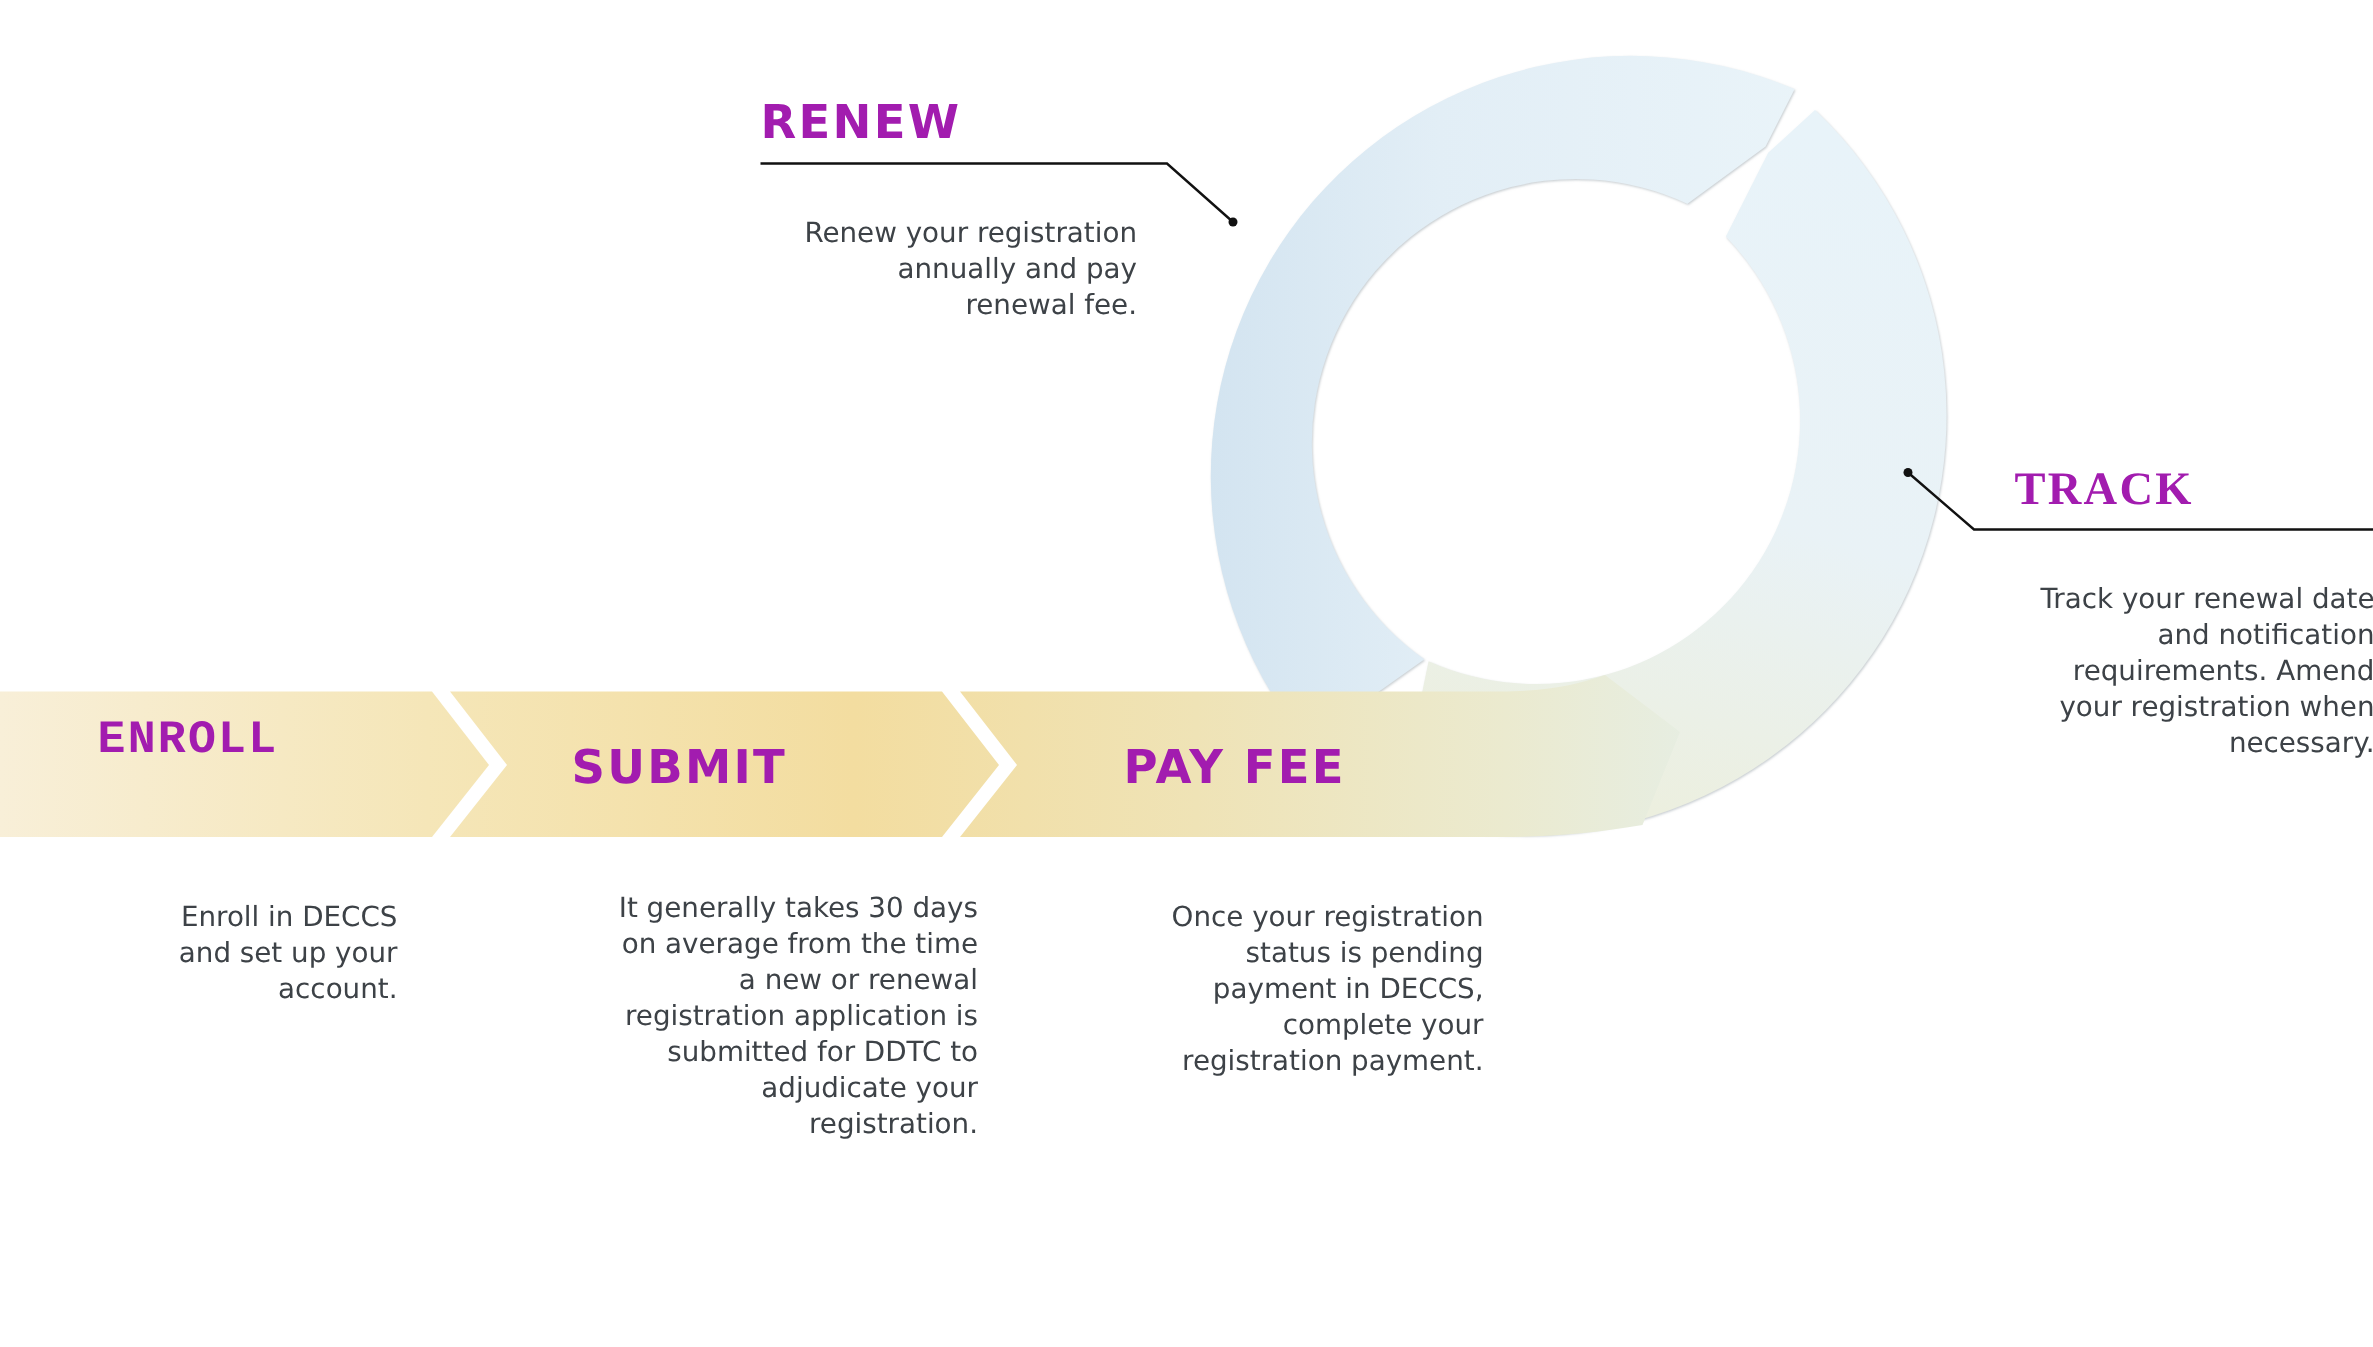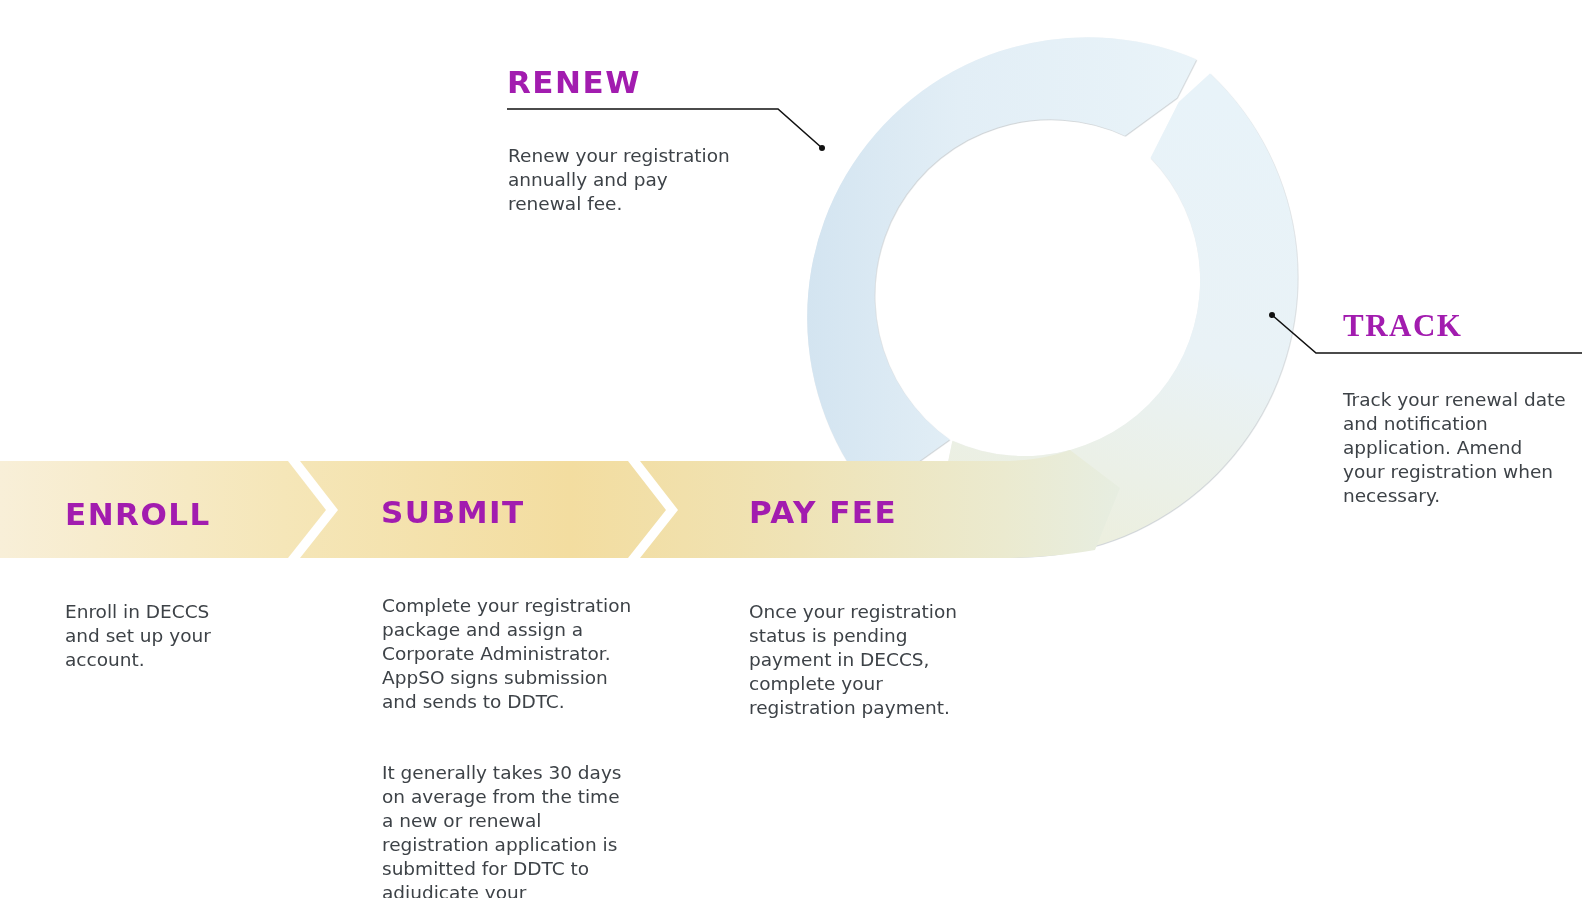--- a/index.html
+++ b/index.html
@@ -33,26 +33,27 @@
       white-space: nowrap;
     }
     .step-desc {
       position: absolute;
       font-family: "DejaVu Sans", sans-serif;
       font-size: 18.5px;
       line-height: 24px;
       color: #3d4247;
       margin: 0;
       white-space: pre-line;
+      text-align: right;
     }
     .step-desc p {
       margin: 0 0 23px 0;
       white-space: pre-line;
     }
-    #title-enroll { left: 65px; top: 496px; }
+    #title-enroll { left: 65px; top: 476px; font-family: Liberation Mono, monospace; }
     #title-submit { left: 381px; top: 494px; text-align: right; }
     #title-payfee { left: 749px; top: 494px; }
     #title-renew  { left: 507px; top: 64px; }
     #title-track  { left: 1343px; top: 308px; font-family: Liberation Serif, serif; }
 
     #desc-enroll { left: 65px; top: 576px; width: 200px; }
     #desc-submit { left: 382px; top: 570px; width: 270px; }
     #desc-payfee { left: 749px; top: 576px; width: 240px; }
     #desc-renew  { left: 508px; top: 120px; width: 250px; }
     #desc-track  { left: 1343px; top: 364px; width: 240px; }
@@ -110,44 +111,39 @@
 <h2 class="step-title" id="title-payfee">PAY FEE</h2>
 <h2 class="step-title" id="title-track">TRACK</h2>
 <h2 class="step-title" id="title-renew">RENEW</h2>
 
 <div class="step-desc" id="desc-enroll">
   <p>Enroll in DECCS
 and set up your
 account.</p>
 </div>
 <div class="step-desc" id="desc-submit">
-  <p>Complete your registration
-package and assign a
-Corporate Administrator.
-AppSO signs submission
-and sends to DDTC.</p>
   <p>It generally takes 30 days
 on average from the time
 a new or renewal
 registration application is
 submitted for DDTC to
 adjudicate your
 registration.</p>
 </div>
 <div class="step-desc" id="desc-payfee">
   <p>Once your registration
 status is pending
 payment in DECCS,
 complete your
 registration payment.</p>
 </div>
 <div class="step-desc" id="desc-track">
   <p>Track your renewal date
 and notification
-application. Amend
+requirements. Amend
 your registration when
 necessary.</p>
 </div>
 <div class="step-desc" id="desc-renew">
   <p>Renew your registration
 annually and pay
 renewal fee.</p>
 </div>
 
 </body></html>

